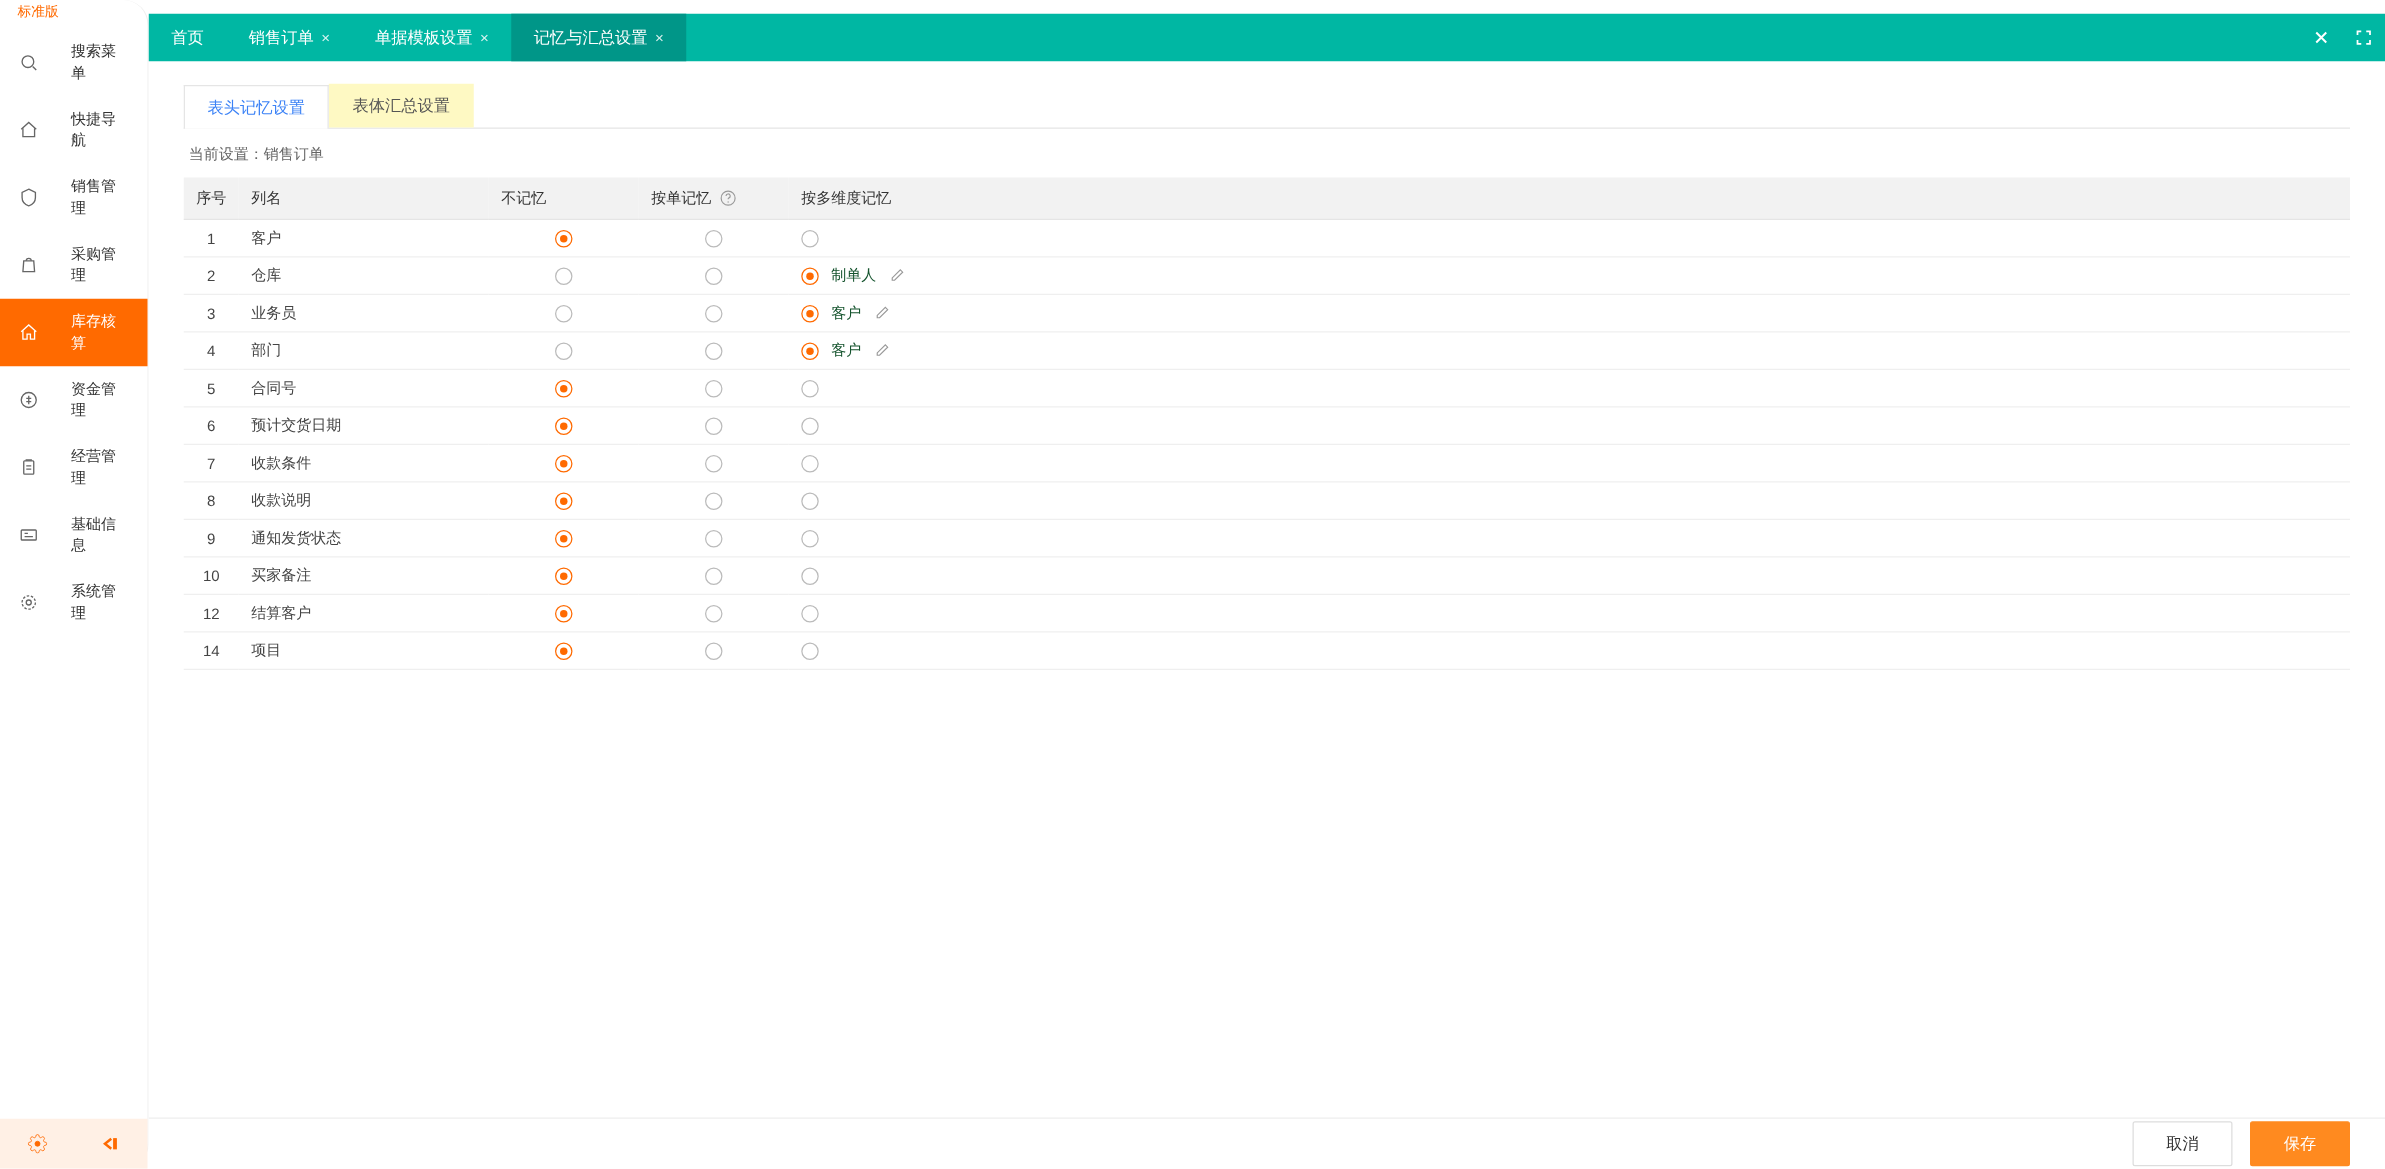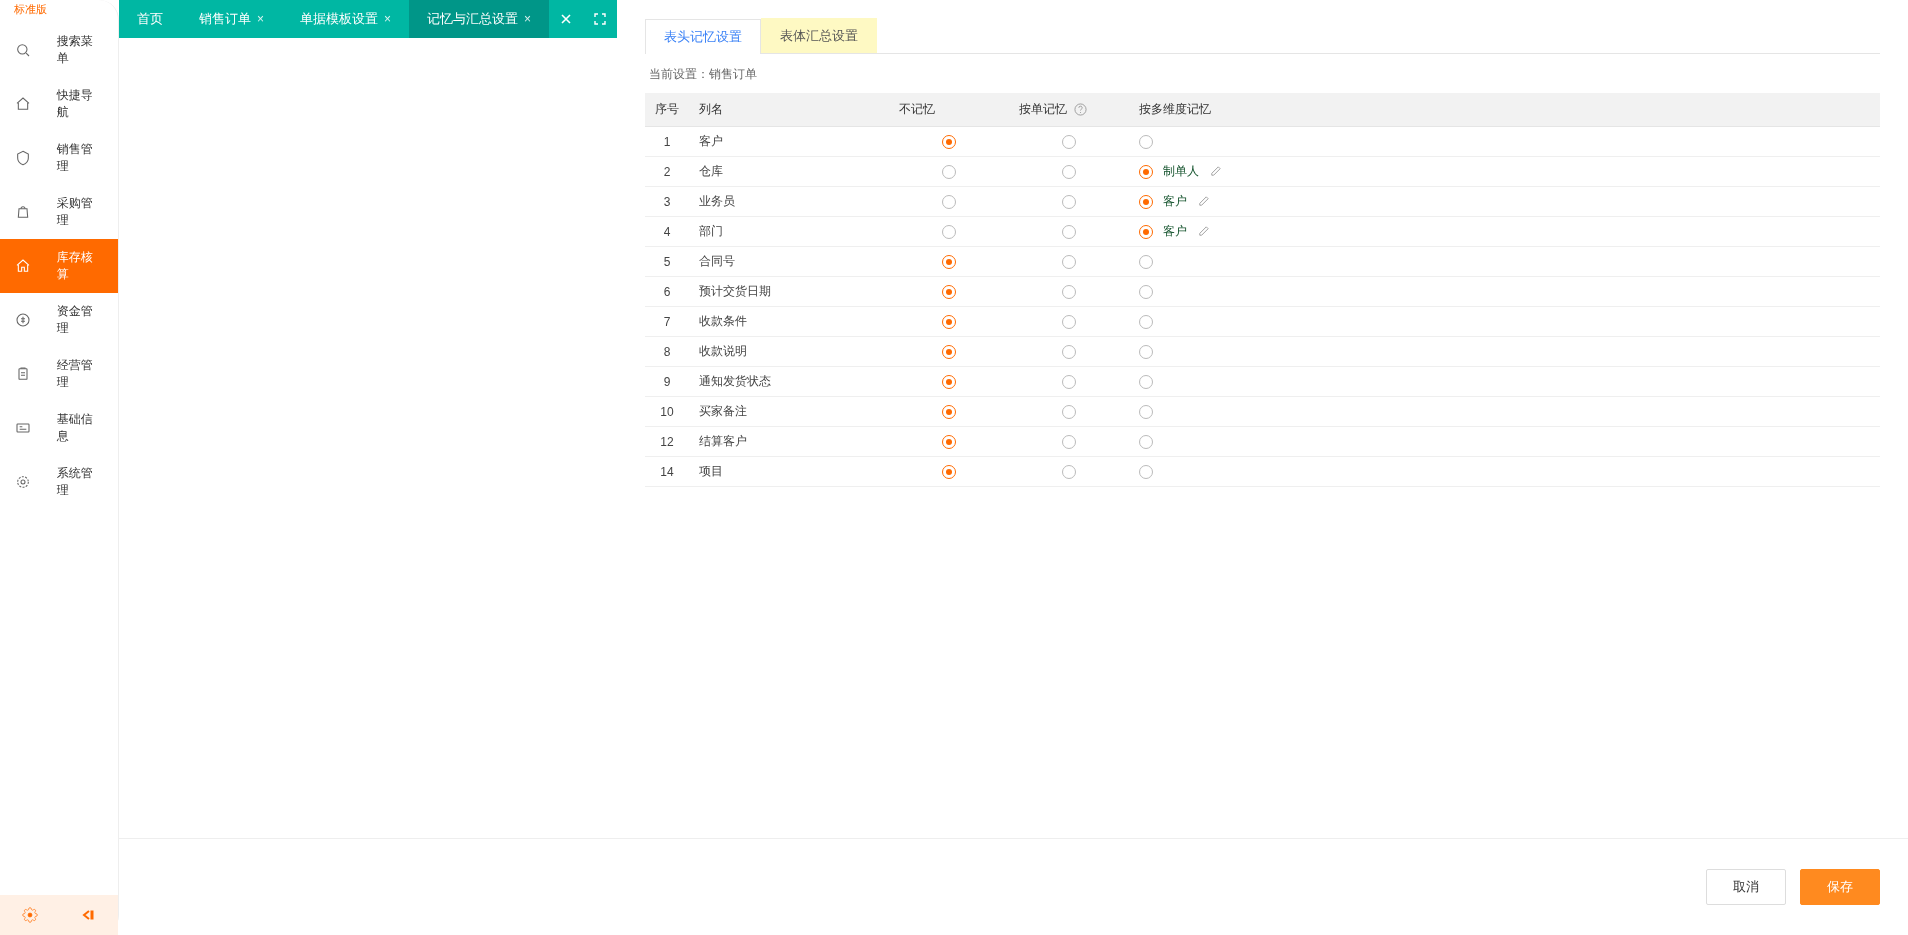--- a/index.html
+++ b/index.html
@@ -15,21 +15,21 @@
 .sidebar-item.active { background: #ff6a00; color: #fff; }
 .sidebar-item .icon { width: 18px; height: 18px; margin-right: 10px; display: flex; align-items: center; justify-content: center; }
 .sidebar-item svg { stroke: #666; fill: none; }
 .sidebar-item.active svg { stroke: #fff; }
 .sidebar-footer { height: 40px; background: #fff0e5; display: flex; align-items: center; }
 .sidebar-footer .gear { width: 60px; display: flex; justify-content: center; cursor: pointer; }
 .sidebar-footer .collapse { flex: 1; display: flex; justify-content: center; cursor: pointer; }
 .sidebar-footer svg { stroke: #ff6a00; fill: #ff6a00; }
 
 
-.main { flex: 1; display: flex; flex-direction: row; position: relative; }
+.main { flex: 1; display: flex; flex-direction: column; position: relative; }
 .blank-top { height: 11px; background: #fff; }
 .tabbar { height: 38px; background: #00b7a3; display: flex; align-items: stretch; color: #fff; }
 .tab { padding: 0 18px; display: flex; align-items: center; cursor: pointer; font-size: 13px; position: relative; }
 .tab.active { background: #009688; justify-content: center; }
 .tab .close { margin-left: 6px; font-size: 12px; opacity: .85; cursor: pointer; }
 .tabbar-actions { margin-left: auto; display: flex; align-items: center; }
 .tabbar-actions .act { width: 34px; display: flex; align-items: center; justify-content: center; cursor: pointer; }
 .tabbar-actions svg { stroke: #fff; fill: none; }
 
 .content { flex: 1; padding: 18px 28px 0 28px; overflow: auto; }
@@ -53,21 +53,21 @@
 .radio.on::after { content: ""; position: absolute; left: 3px; top: 3px; width: 6px; height: 6px; background: #ff6a00; border-radius: 50%; }
 
 .multi-cell { display: flex; align-items: center; gap: 10px; }
 .multi-link { color: #14532d; cursor: pointer; }
 .edit-icon { cursor: pointer; display: inline-flex; }
 .edit-icon svg { stroke: #999; fill: none; }
 
 .help-icon { display: inline-flex; vertical-align: middle; margin-left: 4px; }
 .help-icon svg { stroke: #999; fill: none; }
 
-.footer { position: absolute; left: 0; right: 0; bottom: 0; padding: 30px 28px; display: flex; justify-content: flex-end; gap: 14px; border-top: 1px solid #eee; background: #fff; }
+.footer { position: absolute; left: 0; right: 0; bottom: 0; padding: 2px 28px; display: flex; justify-content: flex-end; gap: 14px; border-top: 1px solid #eee; background: #fff; }
 .btn { padding: 8px 26px; border-radius: 2px; font-size: 13px; cursor: pointer; border: 1px solid #ddd; background: #fff; color: #333; }
 .btn.primary { background: #ff8a1f; border-color: #ff8a1f; color: #fff; }
 </style>
 </head>
 <body>
 
 <div class="app">
 
   <aside class="sidebar">
     <div class="edition-label">标准版</div>

